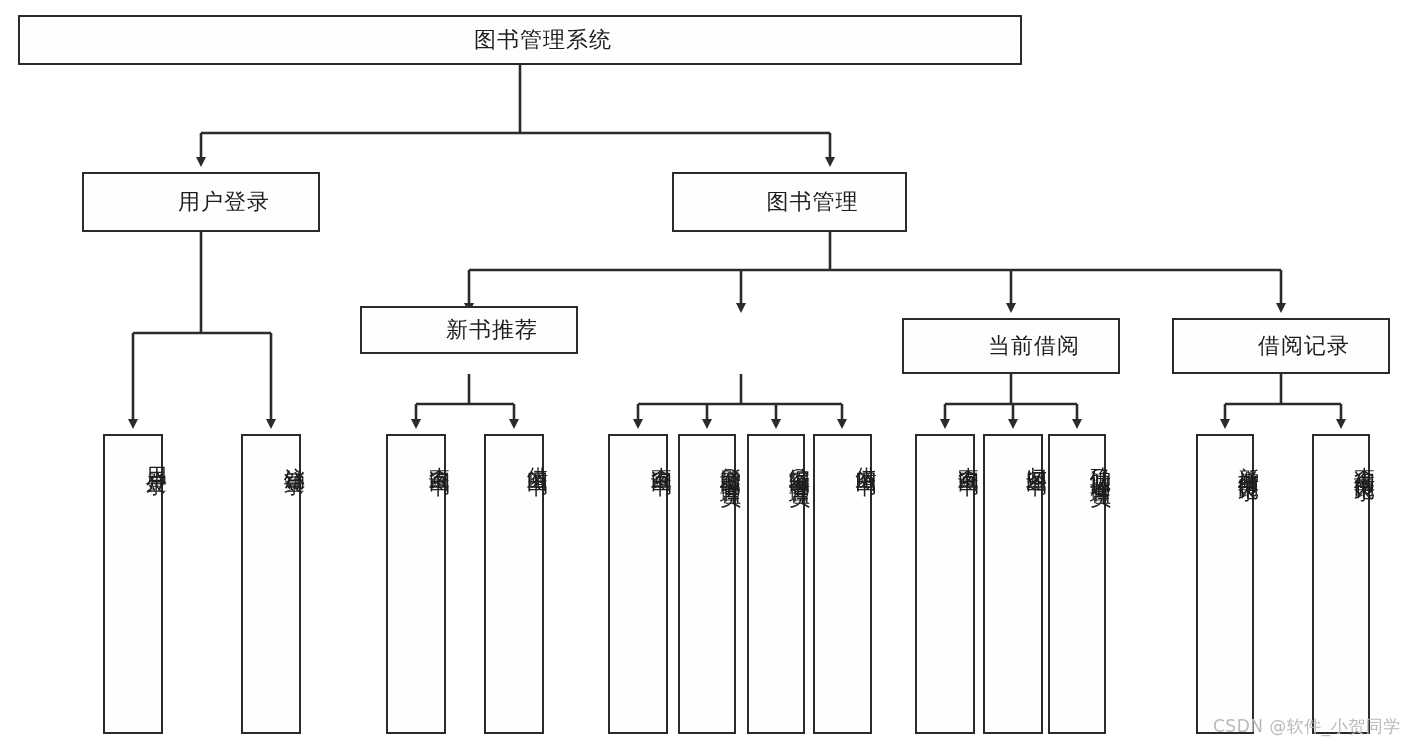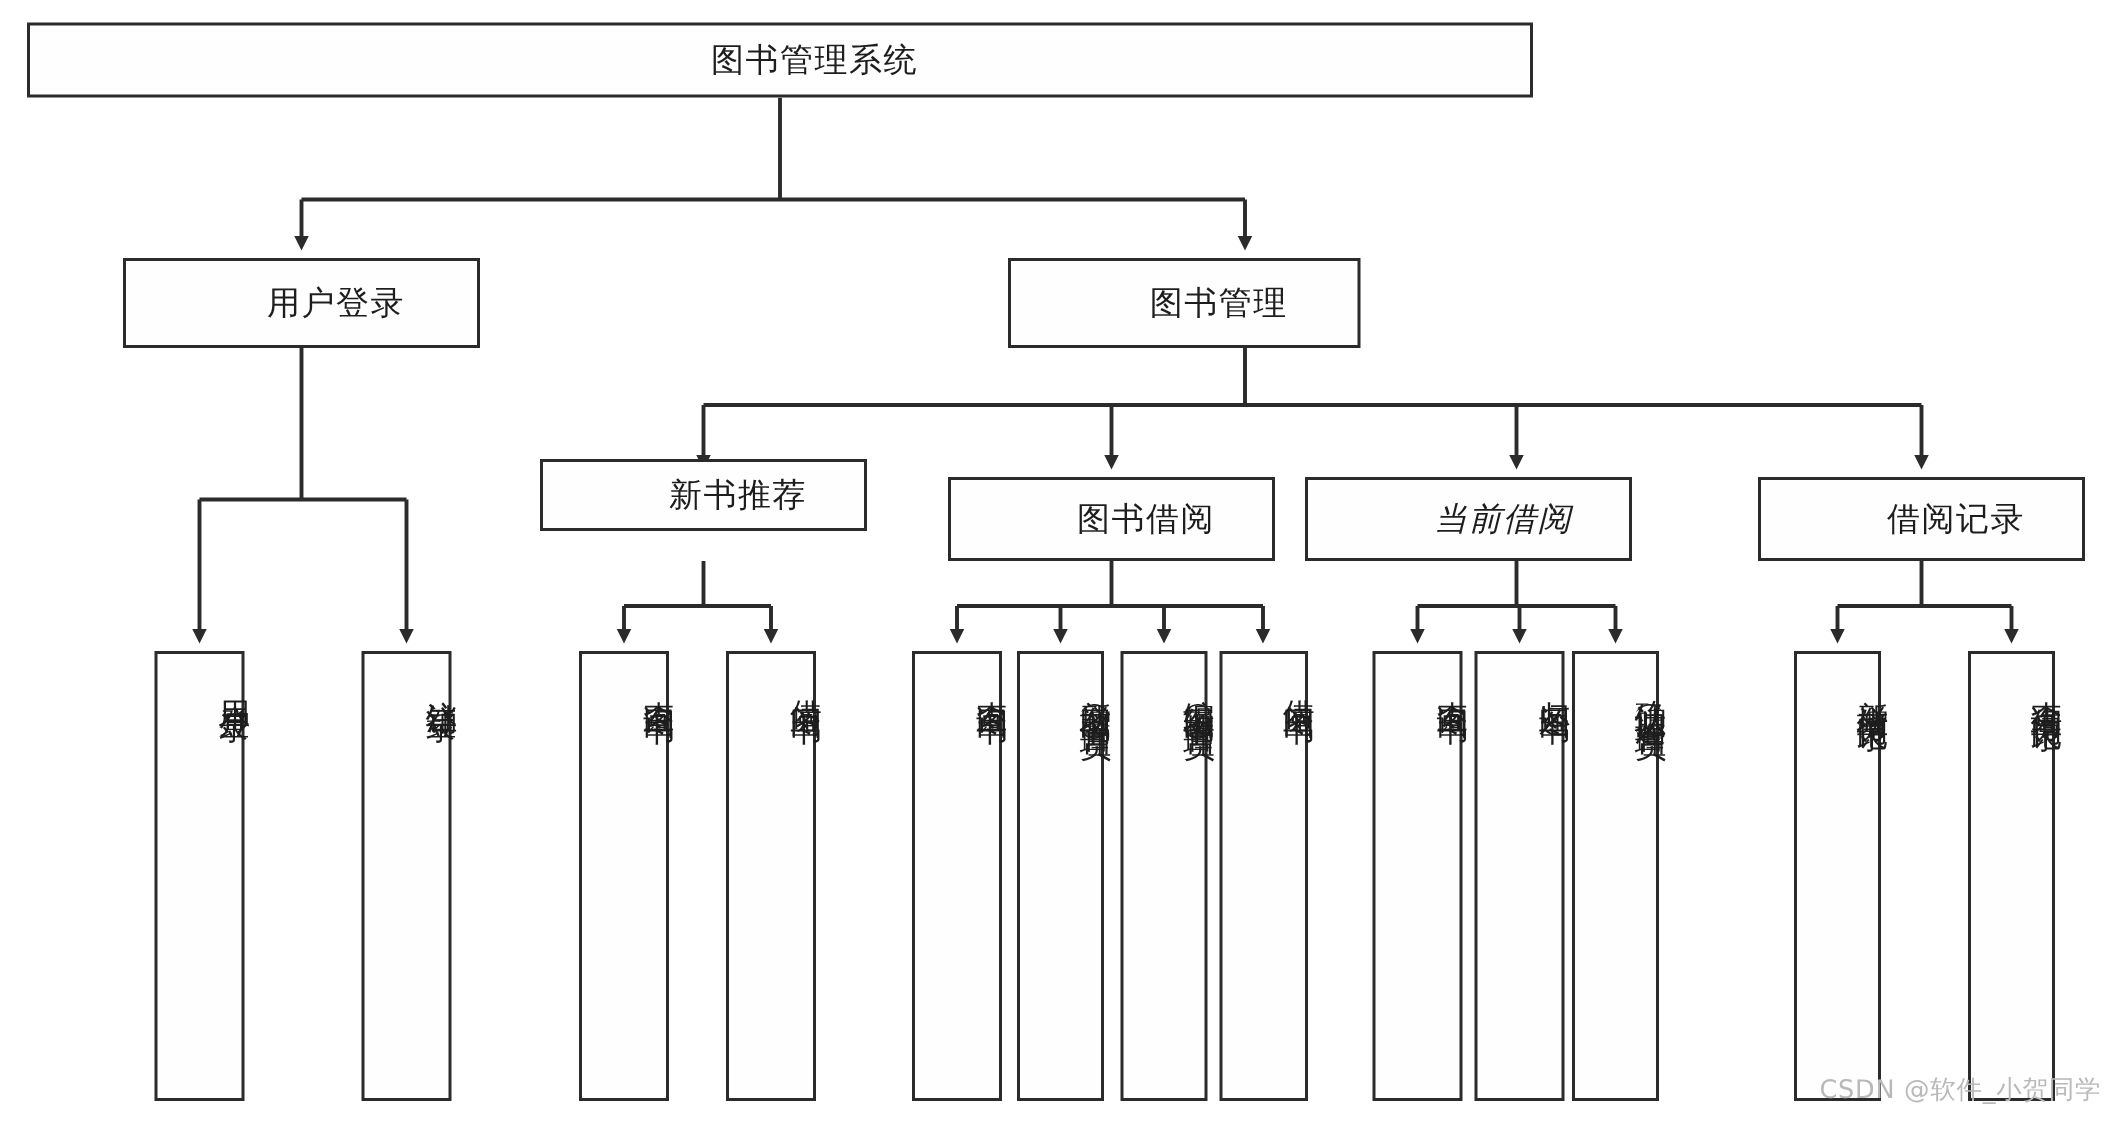--- a/index.html
+++ b/index.html
@@ -125,24 +125,21 @@
   <div class="node node-h" id="n-l2-0" style="left: 82px; top: 172px; width: 238px; height: 60px;">
     <span>用户登录</span>
   </div>
   <div class="node node-h" id="n-l2-1" style="left: 672px; top: 172px; width: 235px; height: 60px;">
     <span>图书管理</span>
   </div>
 
   <div class="node node-h" id="n-l3-0" style="left: 360px; top: 306px; width: 218px; height: 48px;">
     <span>新书推荐</span>
   </div>
-  <div class="node node-h" id="n-l3-1" style="left: 632px; top: 318px; width: 218px; height: 56px;">
-    <span>图书借阅</span>
-  </div>
-  <div class="node node-h" id="n-l3-2" style="left: 870px; top: 318px; width: 218px; height: 56px; font-style: italic;">
+  <div class="node node-h" id="n-l3-2" style="left: 902px; top: 318px; width: 218px; height: 56px;">
     <span>当前借阅</span>
   </div>
   <div class="node node-h" id="n-l3-3" style="left: 1172px; top: 318px; width: 218px; height: 56px;">
     <span>借阅记录</span>
   </div>
 
   <div class="node node-v" id="n-leaf-0" style="left: 103px; top: 434px; width: 60px; height: 300px;">
     <span class="vtext">用户登录</span>
   </div>
   <div class="node node-v" id="n-leaf-1" style="left: 241px; top: 434px; width: 60px; height: 300px;">

